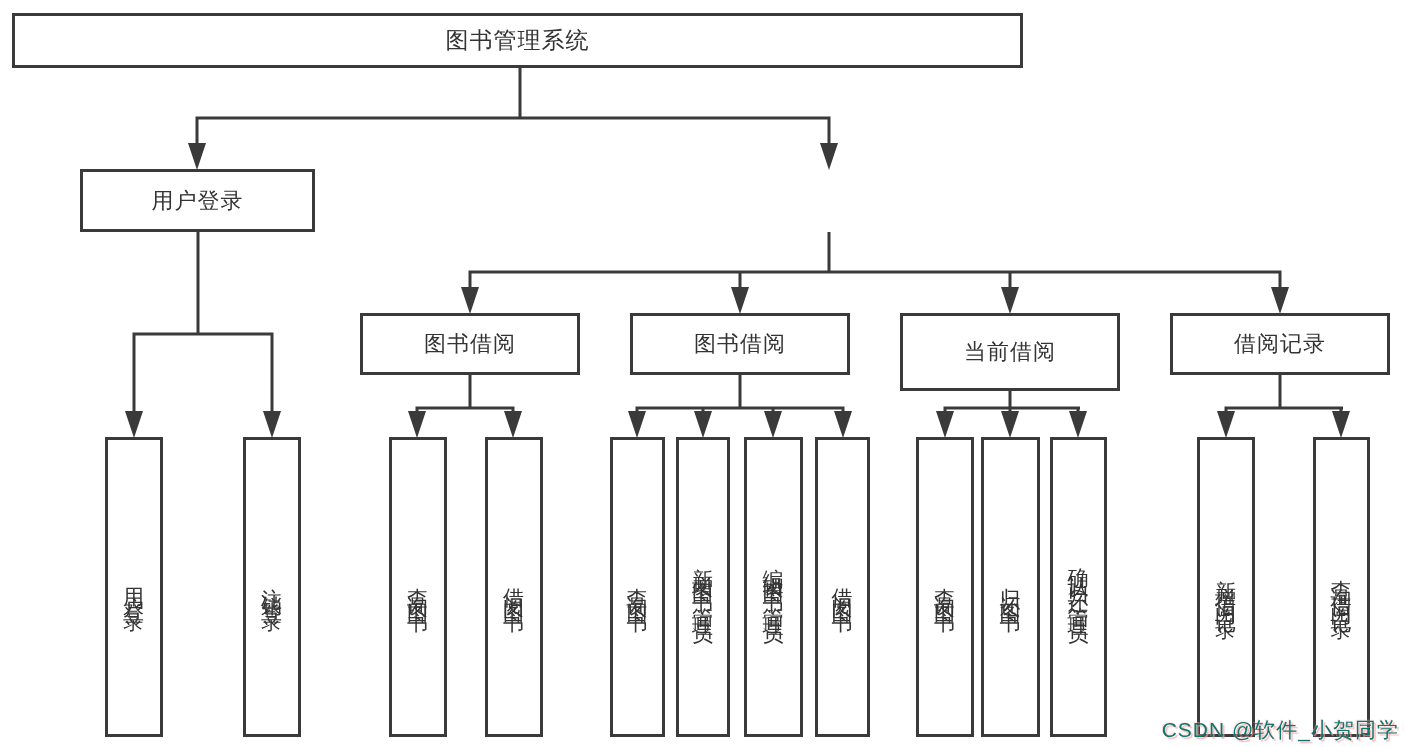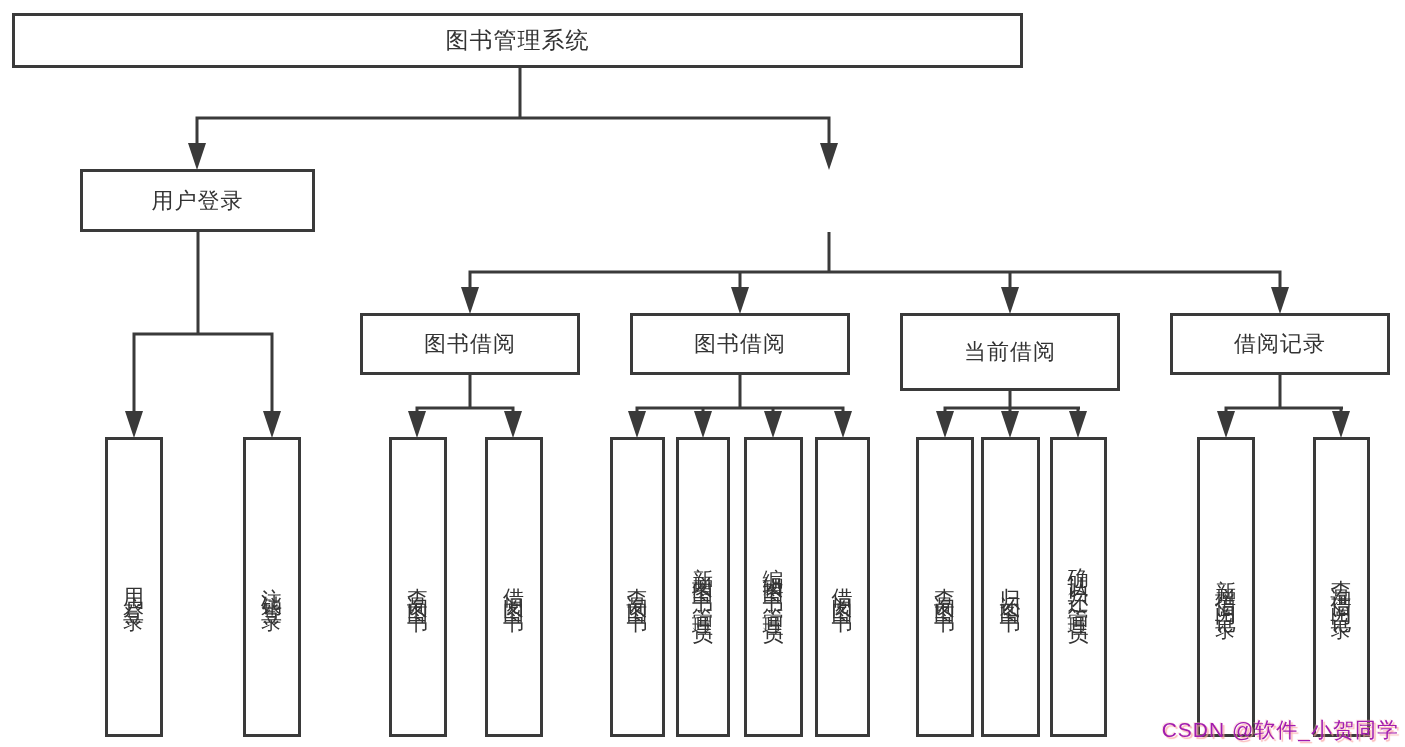--- a/index.html
+++ b/index.html
@@ -30,21 +30,21 @@
     font-size:21px;
     line-height:1;
     letter-spacing:8px;
     white-space:nowrap;
   }
   #watermark{
     position:absolute;
     right:6px;
     bottom:3px;
     font-size:21px;
-    color:#a21caf;
+    color:#0f766e;
     text-shadow:2px 2px 1px rgba(250,160,160,0.75), -1px -1px 0 rgba(250,190,190,0.4);
     z-index:5;
     letter-spacing:1px;
     text-align:center;
   }
 </style>
 </head>
 <body>
 
 <div id="canvas">

